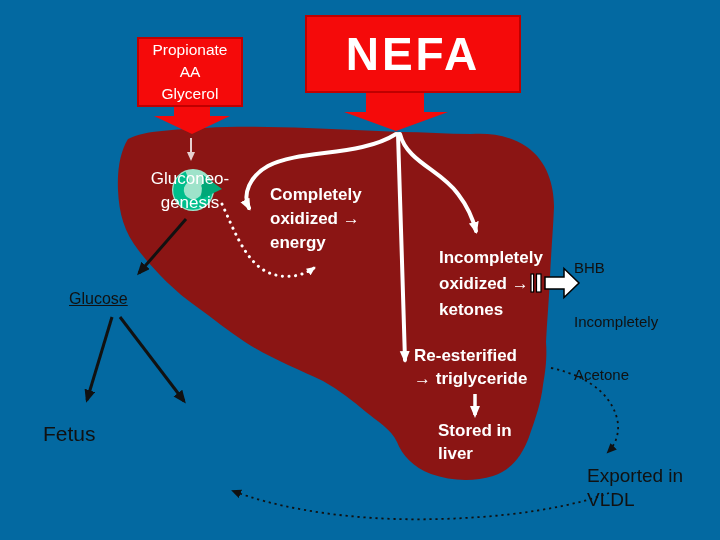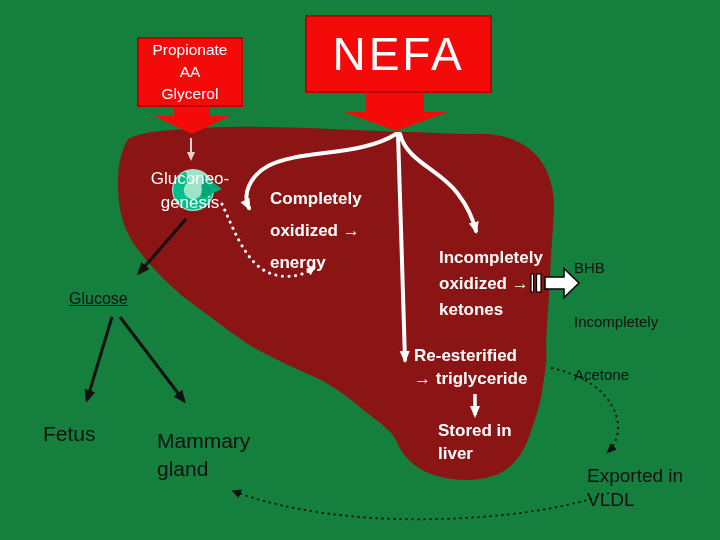--- a/index.html
+++ b/index.html
@@ -1,34 +1,34 @@
 <!DOCTYPE html>
 <html><head>
 <meta charset="utf-8">
 <style>
   html,body{margin:0;padding:0;background:#fff;}
   #slide{
-    position:relative;width:720px;height:540px;background:#15803d;
+    position:relative;width:720px;height:540px;background:#0369a1;
     overflow:hidden;font-family:"Liberation Sans",sans-serif;
   }
   #diagram-svg{position:absolute;left:0;top:0;width:720px;height:540px;}
   .label{
     position:absolute;white-space:pre-line;color:#111;
     font-family:"Liberation Sans",sans-serif;line-height:1.25;
   }
   .white-bold{color:#ffffff;font-weight:bold;}
   .box{
     position:absolute;background:#f50a0a;border:2px solid #c00000;
     display:flex;align-items:center;justify-content:center;
     text-align:center;color:#ffffff;box-sizing:border-box;
   }
   #inputs-box{left:137px;top:37px;width:106px;height:70px;font-size:15.5px;line-height:22px;}
-  #nefa-box{left:305px;top:15px;width:187px;height:78px;font-size:46px;font-weight:normal;letter-spacing:3px;}
+  #nefa-box{left:305px;top:15px;width:216px;height:78px;font-size:46px;font-weight:bold;letter-spacing:3px;}
   #gluconeogenesis-label{left:133px;top:167px;width:114px;text-align:center;font-size:17px;line-height:24px;color:#fff;}
-  #completely-label{left:270px;top:183px;font-size:17px;line-height:32px;}
+  #completely-label{left:270px;top:183px;font-size:17px;line-height:24px;}
   #incompletely-label{left:414px;top:245px;font-size:17px;line-height:26px;margin-left:25px;}
   #reesterified-label{left:414px;top:344px;font-size:17px;line-height:23px;}
   #stored-label{left:438px;top:419px;font-size:17px;line-height:23px;}
   #glucose-label{left:69px;top:289px;font-size:16px;text-decoration:underline;}
   #fetus-label{left:43px;top:421px;font-size:21px;}
   #mammary-label{left:157px;top:427px;font-size:21px;line-height:28px;}
   #ketones-list{left:574px;top:240px;font-size:15px;}
   #ketones-list .ketone{height:35px;}
   #exported-label{left:543px;top:464px;font-size:19px;margin-left:44px;}
 </style>
@@ -128,22 +128,20 @@
   <div class="label white-bold" id="incompletely-label">Incompletely
 oxidized →
 ketones</div>
   <div class="label white-bold" id="reesterified-label">Re-esterified
 → triglyceride</div>
   <div class="label white-bold" id="stored-label">Stored in
 liver</div>
 
   <div class="label" id="glucose-label">Glucose</div>
   <div class="label" id="fetus-label">Fetus</div>
-  <div class="label" id="mammary-label">Mammary
-gland</div>
 
   <div class="label" id="ketones-list">
     <div class="ketone">BHB</div>
     <div class="ketone">Incompletely</div>
     <div class="ketone">Acetone</div>
   </div>
 
   <div class="label" id="exported-label">Exported in VLDL</div>
 
 </div>

